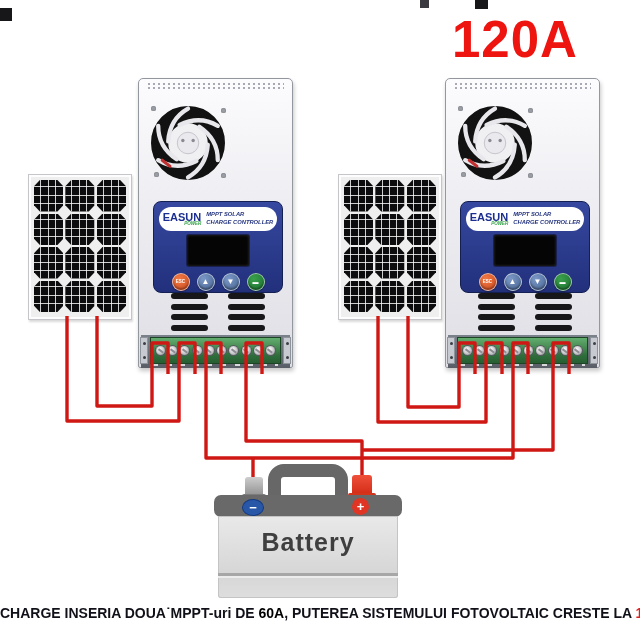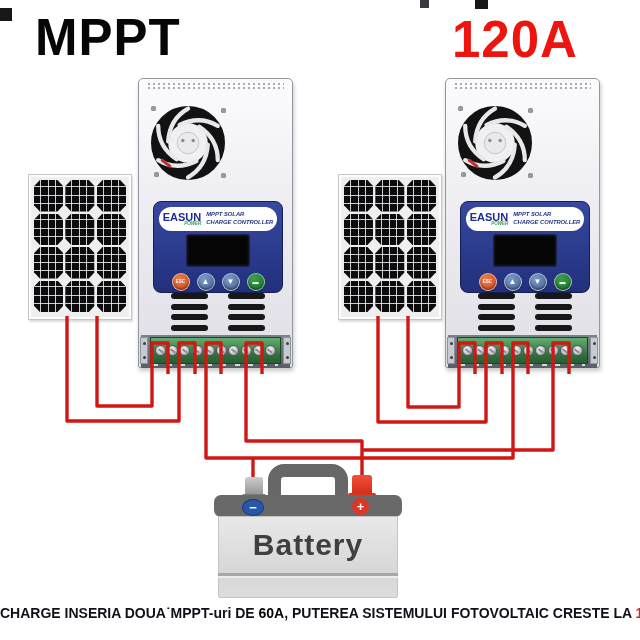--- a/index.html
+++ b/index.html
@@ -88,37 +88,36 @@
   .neg{left:31px;top:15px;width:18px;height:20px;background:linear-gradient(180deg,#cdcdcd,#8d8d8d);border-radius:3px 3px 0 0}
   .neg::after{content:"";position:absolute;left:-3px;bottom:-2px;width:24px;height:5px;background:#7c7c7c;border-radius:2px}
   .pos{left:138px;top:13px;width:20px;height:22px;background:linear-gradient(180deg,#f0503a,#ce2712);border-radius:3px 3px 0 0}
   .pos::after{content:"";position:absolute;left:-4px;bottom:-2px;width:28px;height:6px;background:#d5341c;border-radius:2px}
   .topbar{position:absolute;left:0;top:33px;width:188px;height:22px;background:#696969;border-radius:7px}
   .badge{position:absolute;display:flex;align-items:center;justify-content:center;color:#fff;font-weight:bold;border-radius:50%}
   .bneg{left:28px;top:37px;width:20px;height:15px;background:#2857a8;border:1px solid #14folder3a80;border:1px solid #143a80;font-size:13px}
   .bpos{left:138px;top:36px;width:17px;height:17px;background:#e03424;font-size:13px}
   .bbody{position:absolute;left:4px;top:54px;width:180px;height:82px;border-radius:0 0 3px 3px;
      background:linear-gradient(180deg,#e9e9e9,#d6d6d6 70%,#dedede);box-shadow:inset 0 0 0 1px #c4c4c4}
-  .blabel{margin-top:12px;text-align:center;font-size:30px;font-weight:bold;color:#3f3f3f;letter-spacing:1px}
+  .blabel{margin-top:12px;text-align:center;font-size:25px;font-weight:bold;color:#3f3f3f;letter-spacing:1px}
   .groove{position:absolute;left:0;right:0;bottom:22px;height:3px;background:#a7a7a7;box-shadow:0 2px 0 #ececec}
 
   
   .caption{position:absolute;left:0;right:0;top:605px;text-align:center;font-weight:bold;font-size:14px;
      color:#101018;white-space:nowrap}
 </style>
 </head>
 <body>
 
 <div class="stage">
 
   <div class="mark m1"></div>
   <div class="mark m2"></div>
   <div class="mark m3"></div>
 
-  <div class="title t-left">MPPT</div>
   <div class="title t-right">120A</div>
 
   <div class="spanel sp1">
     <div class="cells">
         <i></i>
         <i></i>
         <i></i>
         <i></i>
         <i></i>
         <i></i>

